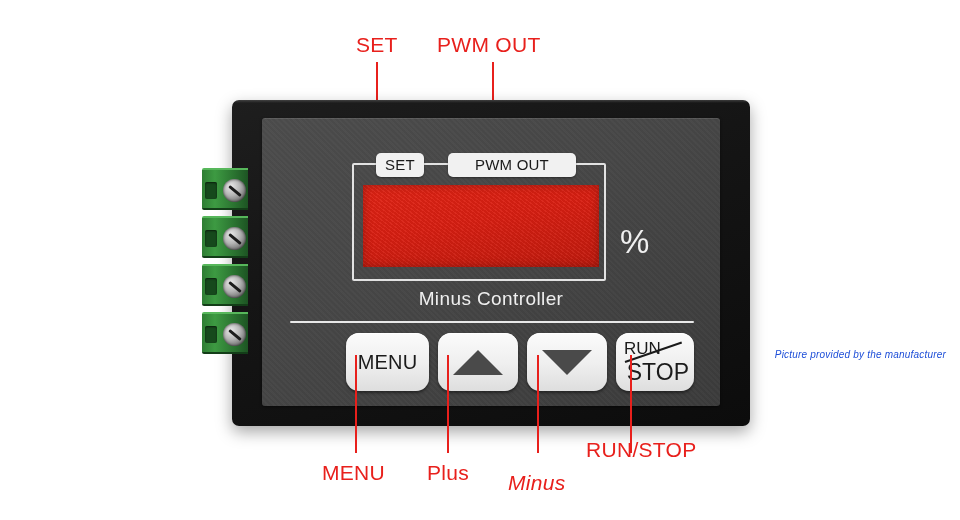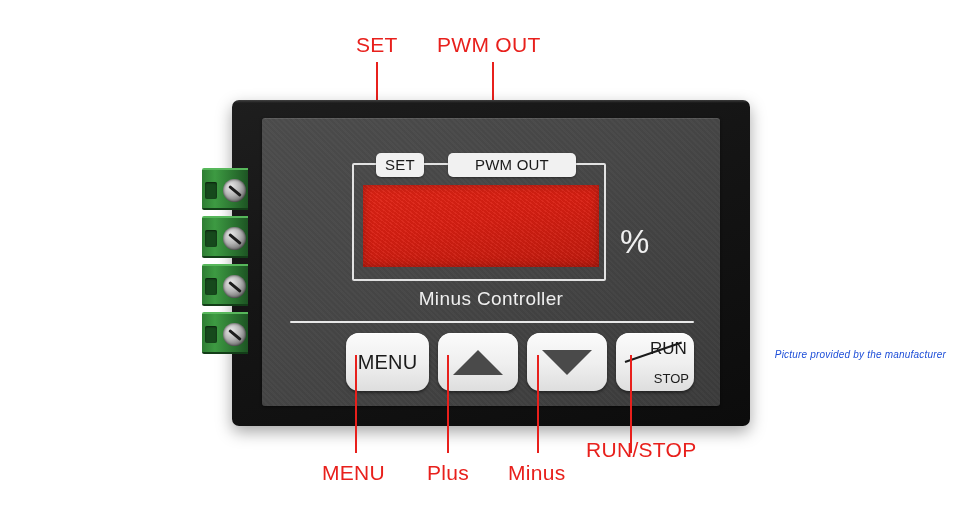--- a/index.html
+++ b/index.html
@@ -230,27 +230,26 @@
   #btn-run .rs-wrap {
     position: relative;
     width: 100%;
     height: 100%;
   }
   #btn-run .rs-run {
     position: absolute;
     left: 8px; top: 6px;
     color: #1b1b1b;
     font-size: 17px;
-    margin-left: 26px;
   }
   #btn-run .rs-stop {
     position: absolute;
     right: 5px; bottom: 5px;
     color: #1b1b1b;
-    font-size: 13px;
+    font-size: 23px;
   }
   #btn-run .rs-slash {
     position: absolute;
     left: 9px; top: 28px;
     width: 60px; height: 2px;
     background: #1b1b1b;
     transform: rotate(-19deg);
     transform-origin: left center;
   }
 
@@ -338,18 +337,18 @@
     </div>
   </div>
 
   <div class="callout-line" style="left:355px; top:355px; height:98px;"></div>
   <div class="callout-line" style="left:447px; top:355px; height:98px;"></div>
   <div class="callout-line" style="left:537px; top:355px; height:98px;"></div>
   <div class="callout-line" style="left:630px; top:355px; height:98px;"></div>
 
   <div class="callout-text" style="left:322px; top:461px;">MENU</div>
   <div class="callout-text" style="left:427px; top:461px;">Plus</div>
-  <div class="callout-text" style="left:508px; top:461px;">Minus</div>
+  <div class="callout-text" style="left:508px; top:471px;font-style:italic;">Minus</div>
   <div class="callout-text" style="left:586px; top:438px;">RUN/STOP</div>
 
   <div id="watermark">Picture provided by the manufacturer</div>
 
 </div>
 
 </body></html>

